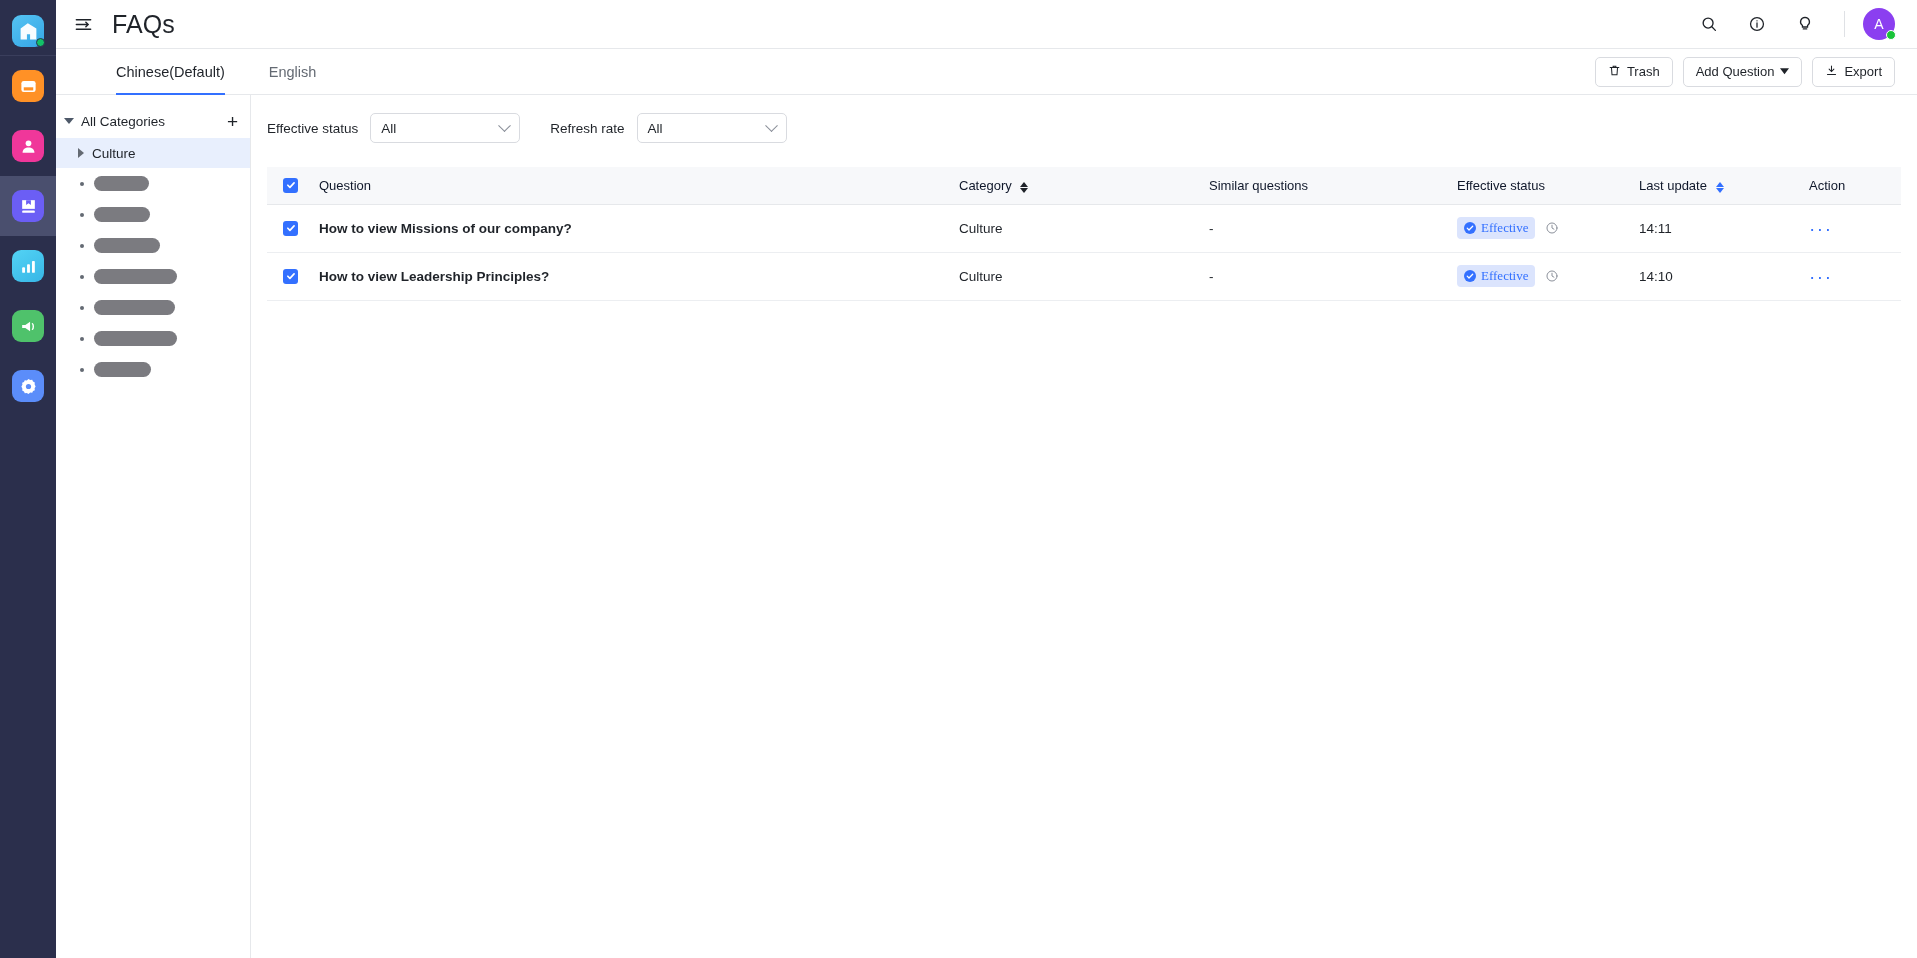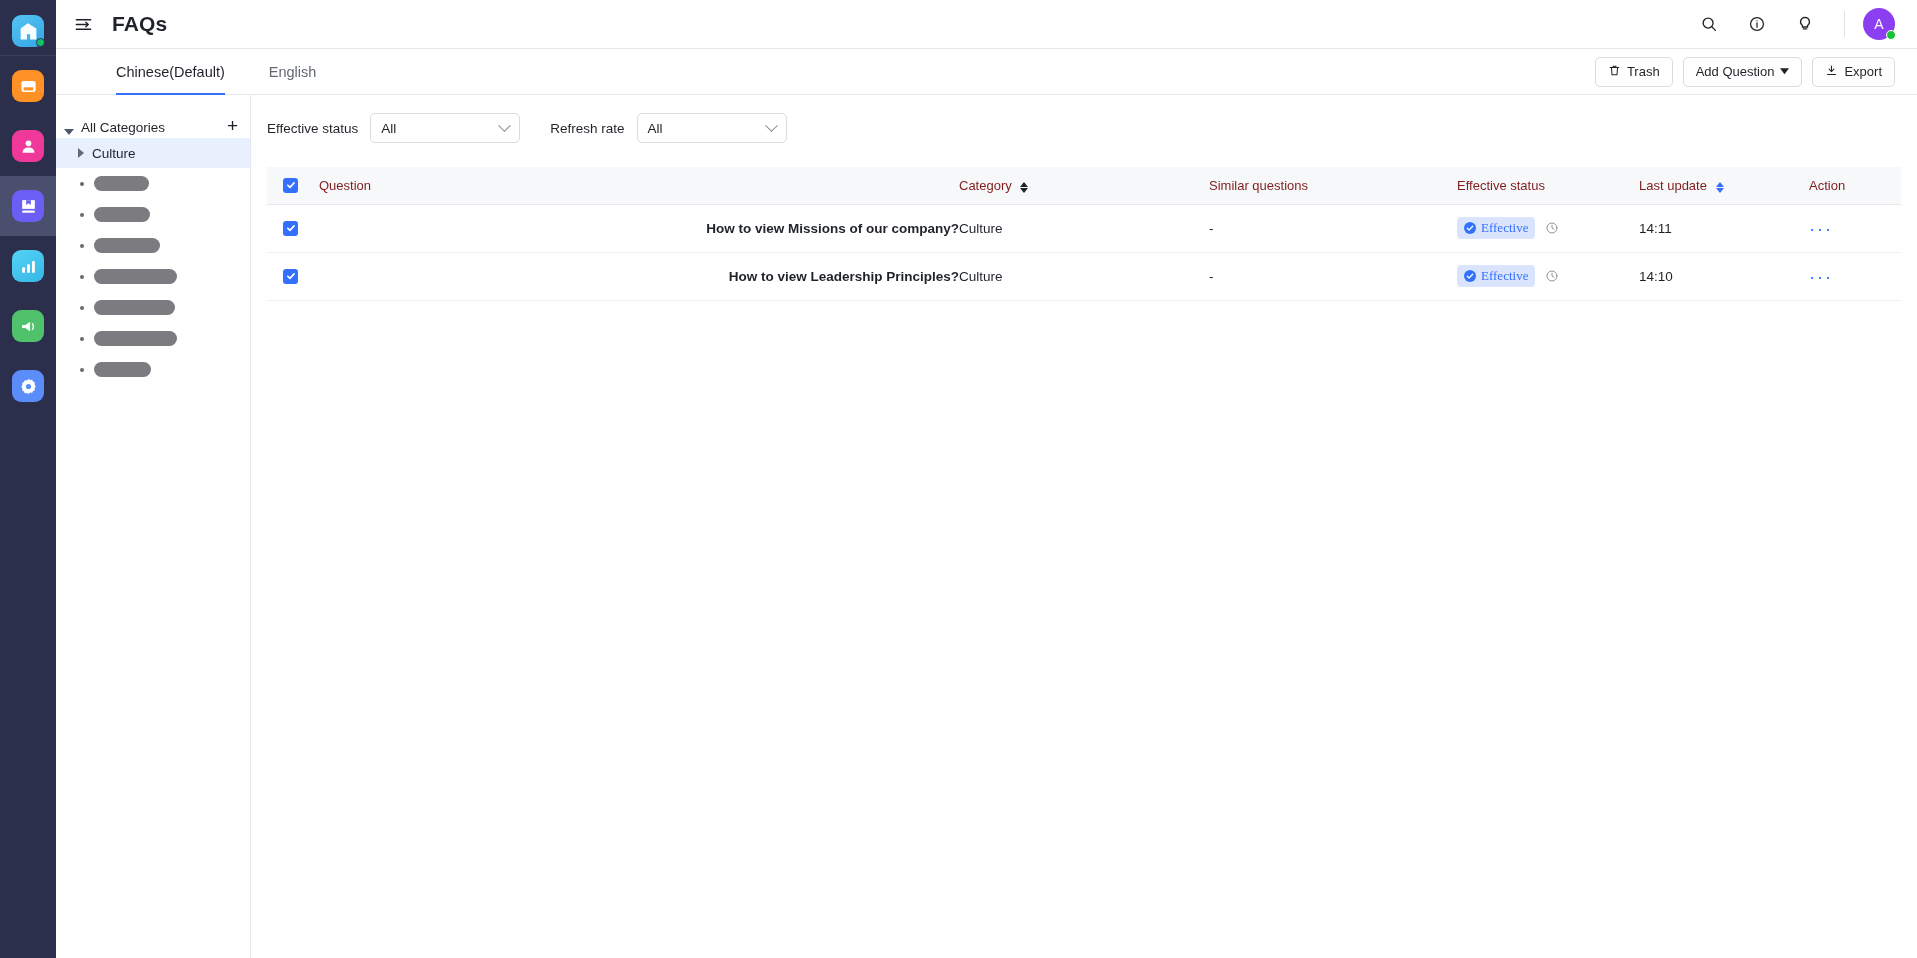--- a/index.html
+++ b/index.html
@@ -47,21 +47,21 @@
   
   .topbar {
     height: 49px; min-height: 49px;
     display: flex; align-items: center;
     border-bottom: 1px solid #e6e8eb;
     padding: 0 22px 0 14px;
     background: #fff;
   }
   .hamburger { width: 26px; height: 26px; display:flex; align-items:center; justify-content:center; cursor:pointer; }
   .page-title {
-    font-size: 21px; font-weight: bold; color: #1f2329;
+    font-size: 25px; font-weight: normal; color: #1f2329;
     margin-left: 16px; letter-spacing: .1px;
   }
   .topbar-spacer { flex: 1; }
   .top-icon {
     width: 34px; height: 34px; display:flex; align-items:center; justify-content:center;
     cursor:pointer; margin-left: 14px; color:#1f2329;
   }
   .top-divider { width:1px; height:26px; background:#dfe1e5; margin:0 10px 0 22px; }
   .avatar-wrap { position: relative; width: 32px; height: 32px; margin-left: 8px; cursor:pointer; }
   .avatar {
@@ -97,21 +97,21 @@
 
   
   .content { flex:1; display:flex; min-height:0; }
 
   
   .catside {
     width: 195px; min-width:195px; border-right:1px solid #e6e8eb;
     padding-top: 12px; background:#fff; display:flex; flex-direction:column;
   }
   .cat-header {
-    display:flex; align-items:flex-end; height:28px; padding:0 10px 0 8px;
+    display:flex; align-items:center; height:28px; padding:0 10px 0 8px;
     font-size:13.5px; color:#1f2329; cursor:pointer;
   }
   .caret-down { width:0;height:0;border-left:5px solid transparent;border-right:5px solid transparent;border-top:6px solid #4e5969; margin-right:7px; }
   .caret-right { width:0;height:0;border-top:5px solid transparent;border-bottom:5px solid transparent;border-left:6px solid #646a73; margin-right:8px; }
   .cat-add { margin-left:auto; font-size:19px; color:#1f2329; line-height:1; cursor:pointer; padding:0 2px; }
   .cat-item {
     display:flex; align-items:center; height:30px; padding-left:22px;
     font-size:13.5px; color:#1f2329; cursor:pointer; margin-top:3px;
   }
   .cat-item.selected { background:#e8effd; }
@@ -127,33 +127,33 @@
   .select {
     width:150px; height:30px; border:1px solid #d9dbe0; border-radius:5px; background:#fff;
     display:flex; align-items:center; padding:0 10px; font-size:13.5px; color:#1f2329;
     cursor:pointer; justify-content:space-between;
   }
   .chev { width:9px; height:9px; border-right:1.4px solid #8a8f99; border-bottom:1.4px solid #8a8f99; transform:rotate(45deg) translate(-2px,-2px); }
 
   table.faq { width: calc(100% - 32px); margin: 0 16px; border-collapse: collapse; table-layout: fixed; }
   table.faq thead tr { background:#f7f8fa; height:37px; }
   table.faq th {
-    font-size:13px; color:#7f1d1d; font-weight:normal; text-align:left;
+    font-size:13px; color:#0f172a; font-weight:normal; text-align:left;
     border-bottom:1px solid #e6e8eb; padding:0;
   }
   table.faq tbody tr { height:48px; border-bottom:1px solid #eceef1; }
   table.faq td { font-size:13.5px; color:#1f2329; padding:0; vertical-align:middle; }
   .col-cb { width:52px; padding-left:16px !important; }
   .col-q { width:auto; }
   .col-cat { width:250px; }
   .col-sim { width:248px;margin-left:6px; }
   .col-eff { width:182px; }
   .col-upd { width:170px; }
   .col-act { width:92px; }
-  .q-text { font-weight:bold; font-size:13.5px; color:#1f2329;text-align:right; }
+  .q-text { font-weight:bold; font-size:13.5px; color:#1f2329; }
 
   .cb {
     width:15px; height:15px; border-radius:3px; background:#3370ff;
     display:flex; align-items:center; justify-content:center; cursor:pointer;
   }
   .cb svg { display:block; }
 
   .sortbox { display:inline-flex; flex-direction:column; margin-left:5px; vertical-align:middle; position:relative; top:1px; }
   .sort-up { width:0;height:0;border-left:4px solid transparent;border-right:4px solid transparent;border-bottom:5px solid #1f2329; }
   .sort-dn { width:0;height:0;border-left:4px solid transparent;border-right:4px solid transparent;border-top:5px solid #1f2329; margin-top:1.5px; }

